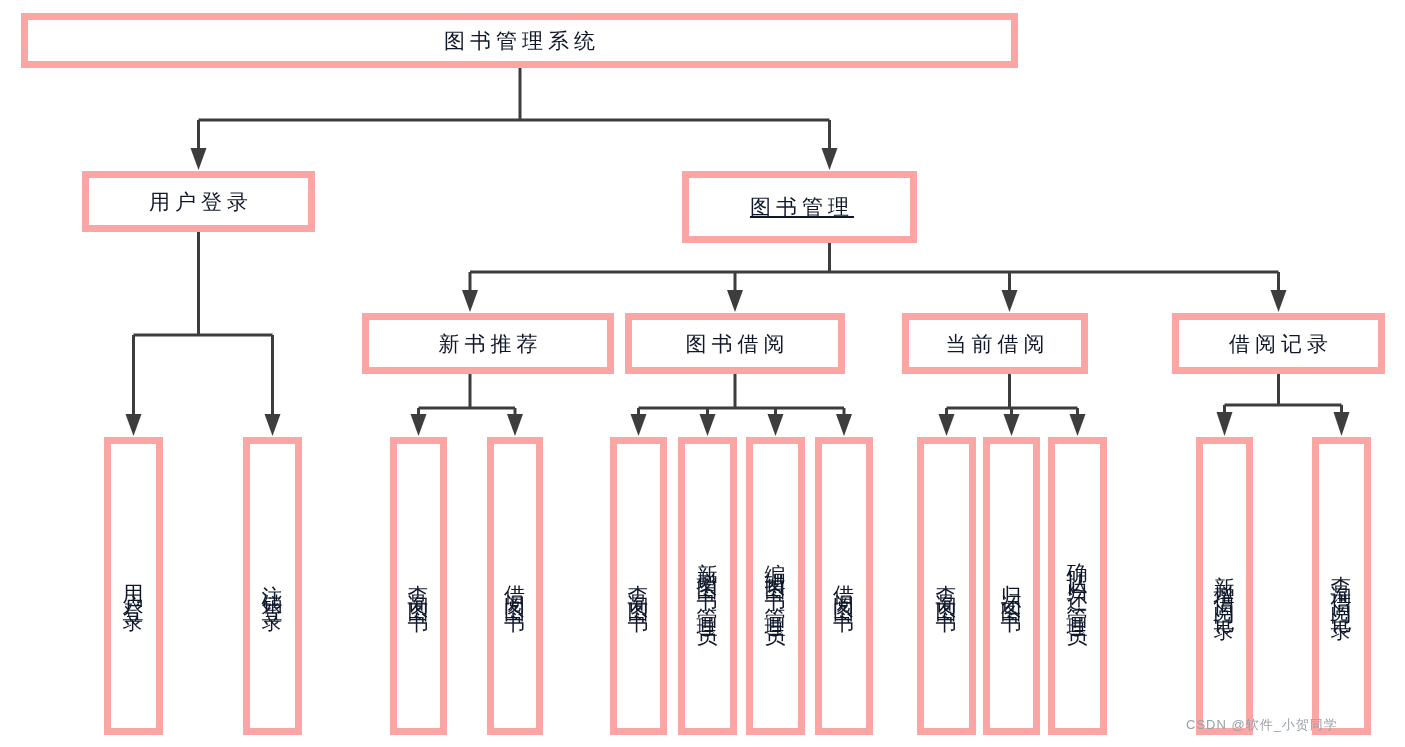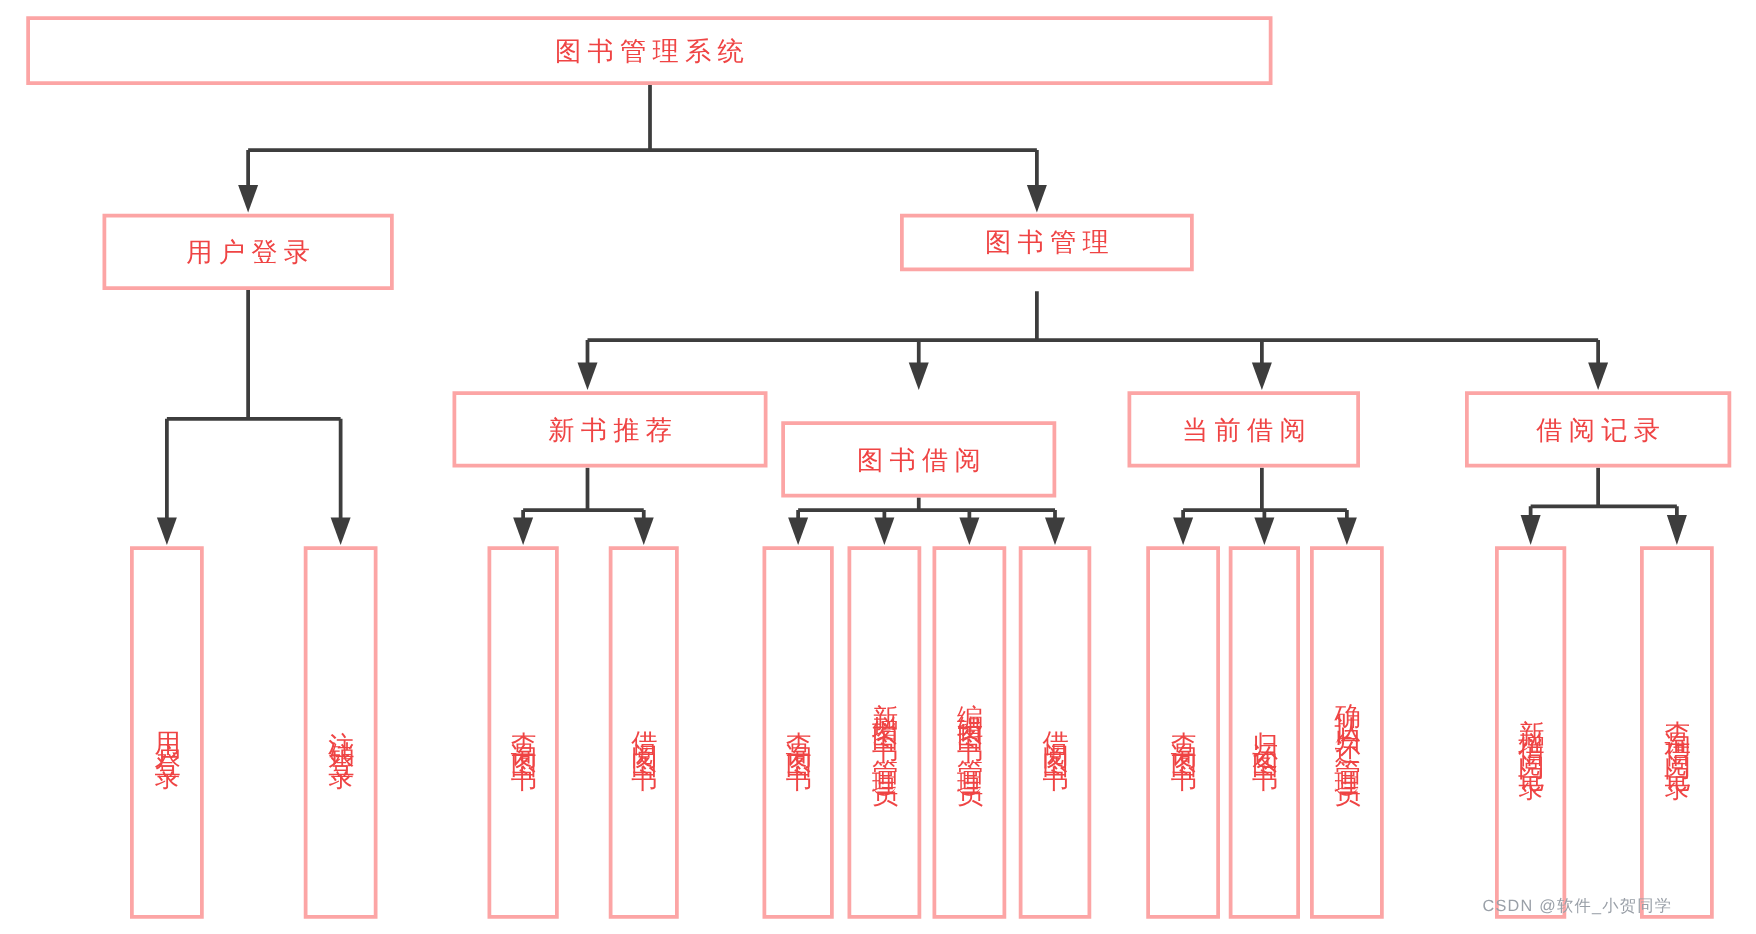--- a/index.html
+++ b/index.html
@@ -20,25 +20,25 @@
     left: 0; top: 0;
     width: 1405px;
     height: 747px;
   }
   #connectors line { stroke: #3d3d3d; stroke-width: 3; }
   #connectors polygon { fill: #3d3d3d; }
   .node {
     position: absolute;
     box-sizing: border-box;
     background: #ffffff;
-    border: 3px solid #fca5a5;
+    border: 7px solid #fca5a5;
     display: flex;
     align-items: center;
     justify-content: center;
-    color: #ef4444;
+    color: #0f172a;
   }
   .node.h {
     font-size: 21px;
     letter-spacing: 5px;
     text-indent: 5px;
     white-space: nowrap;
   }
   .node.v .v-text {
     writing-mode: vertical-rl;
     font-size: 21px;
@@ -133,24 +133,24 @@
       <line x1="1224.5" y1="405" x2="1224.5" y2="418"></line>
       <polygon points="1216.5,412 1232.5,412 1224.5,436"></polygon>
       <line x1="1341.5" y1="405" x2="1341.5" y2="418"></line>
       <polygon points="1333.5,412 1349.5,412 1341.5,436"></polygon>
     </g>
   </svg>
 
   <div class="node h" style="left:21px; top:13px; width:997px; height:55px;">图书管理系统</div>
 
   <div class="node h" style="left:82px; top:171px; width:233px; height:61px;">用户登录</div>
-  <div class="node h" style="left:720px; top:171px; width:235px; height:46px;">图书管理</div>
+  <div class="node h" style="left:682px; top:171px; width:235px; height:72px;text-decoration:underline;">图书管理</div>
 
   <div class="node h" style="left:362px; top:313px; width:252px; height:61px;">新书推荐</div>
-  <div class="node h" style="left:625px; top:313px; width:220px; height:61px;margin-top:24px;">图书借阅</div>
+  <div class="node h" style="left:625px; top:313px; width:220px; height:61px;">图书借阅</div>
   <div class="node h" style="left:902px; top:313px; width:186px; height:61px;">当前借阅</div>
   <div class="node h" style="left:1172px; top:313px; width:213px; height:61px;">借阅记录</div>
 
   <div class="node v" style="left:104px; top:437px; width:59px; height:298px;">
     <span class="v-text">用户登录</span>
     </div>
   <div class="node v" style="left:243px; top:437px; width:59px; height:298px;">
     <span class="v-text">注销登录</span>
     </div>
 

